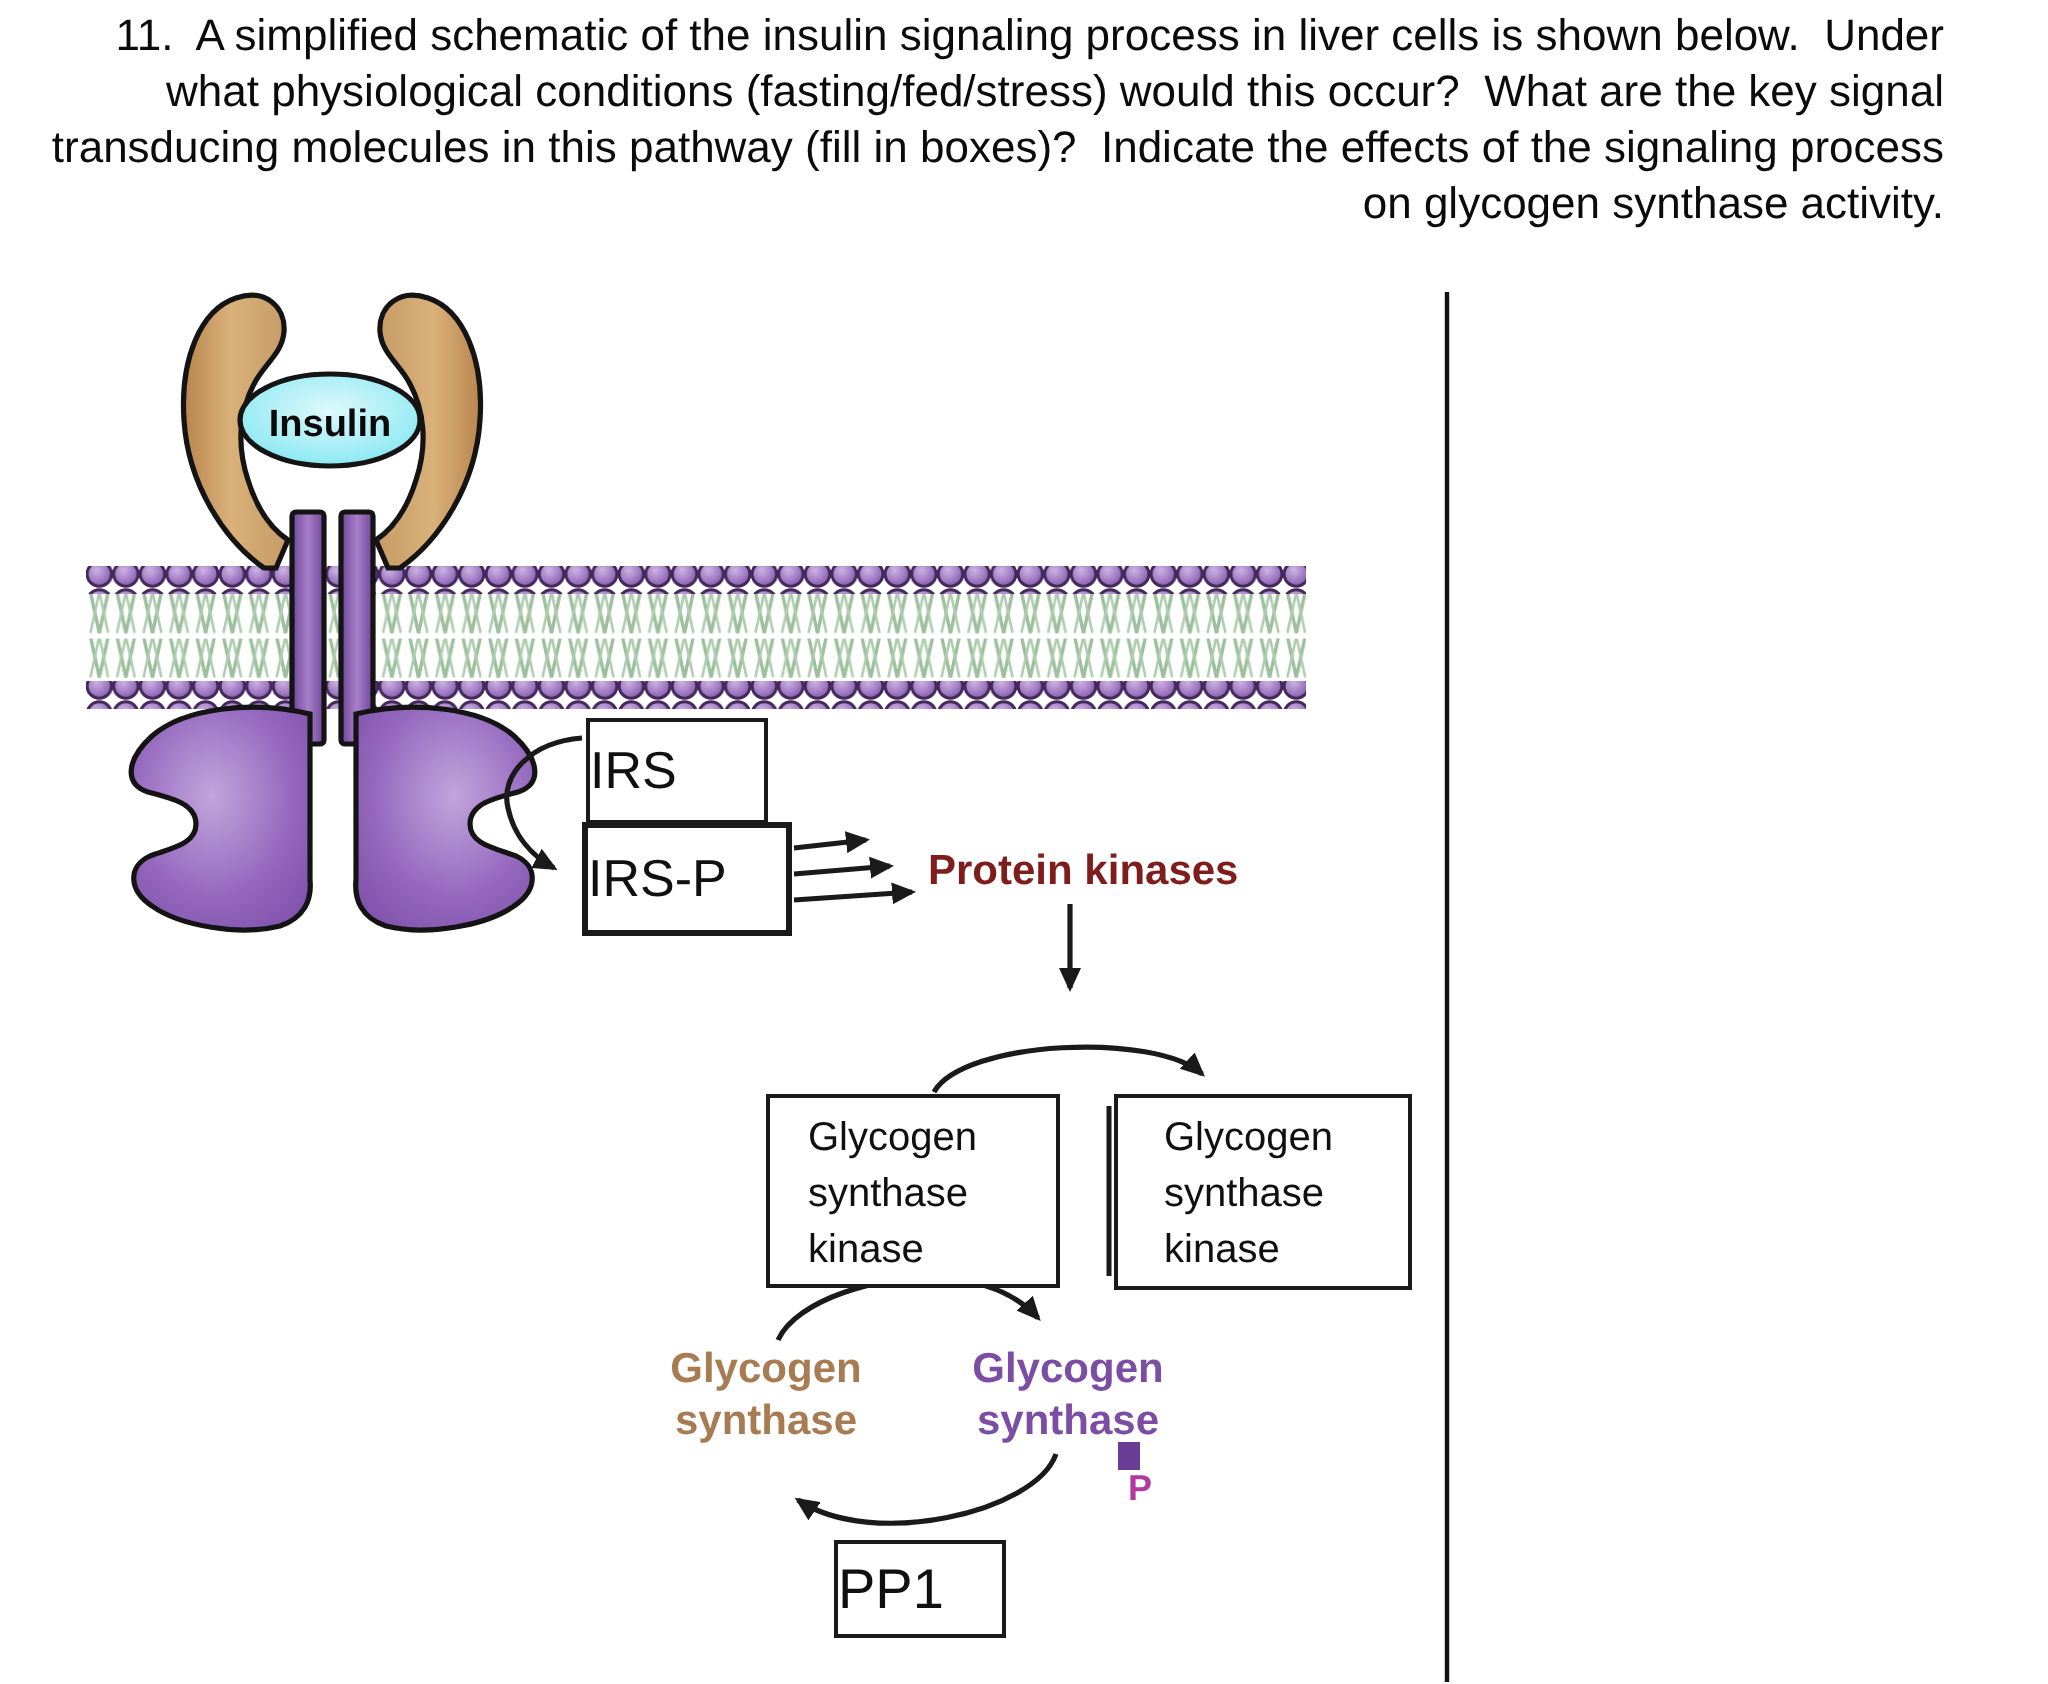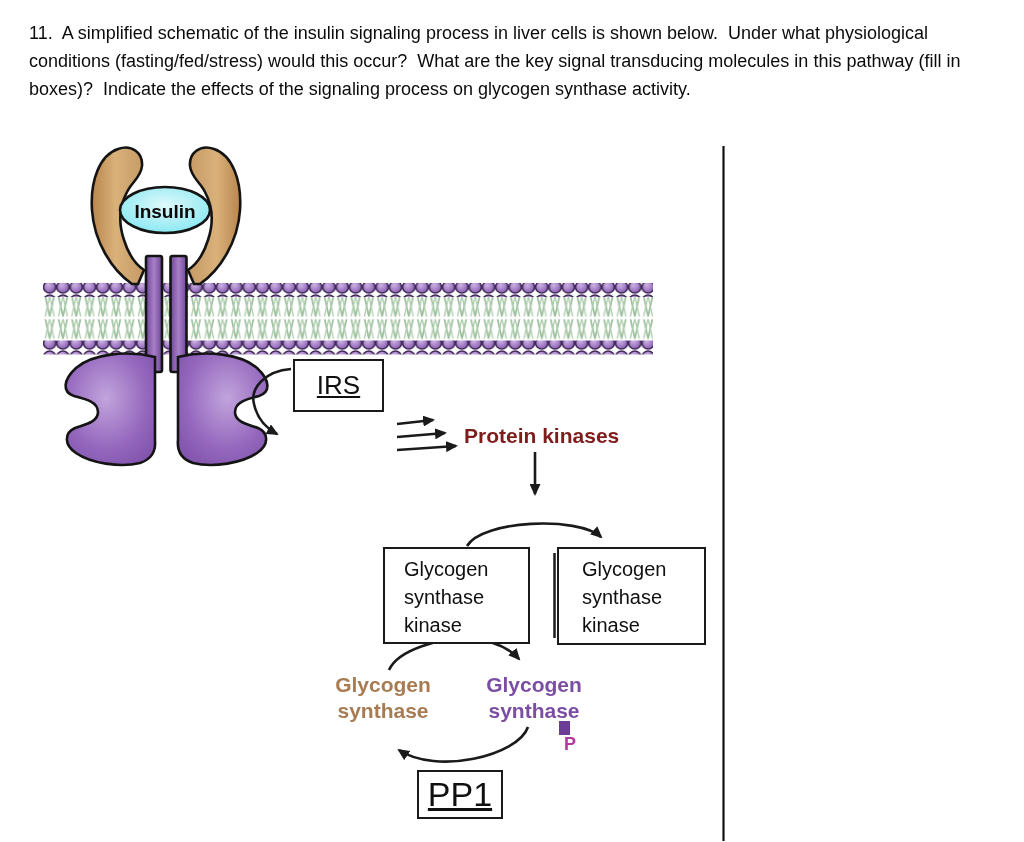--- a/index.html
+++ b/index.html
@@ -1,30 +1,30 @@
 <!DOCTYPE html>
 <html><head>
 <meta charset="utf-8">
 <style>
   html,body{margin:0;padding:0;background:#ffffff;}
   .stage{position:relative;width:1024px;height:842px;background:#ffffff;overflow:hidden;
          font-family:"Liberation Sans",sans-serif;}
-  .question{position:absolute;left:14px;top:4px;width:958px;margin:15px;
-            font-size:18px;line-height:28px;color:#0b0b0b;white-space:pre-wrap;}
+  .question{position:absolute;left:14px;top:4px;width:958px;margin:0;
+            font-size:22px;line-height:28px;color:#0b0b0b;white-space:pre-wrap;text-align:right;}
   .canvas{position:absolute;left:0;top:0;width:1024px;height:842px;}
   .b{position:absolute;background:#ffffff;border:2.5px solid #1a1a1a;box-sizing:border-box;
      color:#101010;}
-  .center{display:flex;align-items:center;justify-content:center;text-decoration:underline;}
+  .center{display:flex;align-items:center;justify-content:flex-start;}
   #irs-box{left:293px;top:359px;width:91px;height:53px;font-size:26px;}
   #irsp-box{left:291px;top:411px;width:105px;height:57px;font-size:26px;border-width:3px;}
   #gsk-left{left:383px;top:547px;width:147px;height:97px;font-size:20px;line-height:28px;
             padding:6px 0 0 19px;}
   #gsk-right{left:557px;top:547px;width:149px;height:98px;font-size:20px;line-height:28px;
             padding:6px 0 0 23px;}
-  #pp1-box{left:417px;top:770px;width:86px;height:49px;font-size:34px;}
+  #pp1-box{left:417px;top:770px;width:86px;height:49px;font-size:28px;}
   .lbl{position:absolute;font-weight:bold;}
   #pk-label{left:464px;top:424px;font-size:21px;color:#7f1d1d;white-space:nowrap;}
   #gs-label{left:326px;top:672px;width:114px;text-align:center;font-size:21px;line-height:26px;color:#A87C52;}
   #gsp-label{left:477px;top:672px;width:114px;text-align:center;font-size:21px;line-height:26px;color:#7B4EA3;}
   #phos-square{position:absolute;left:559px;top:721px;width:11px;height:14px;background:#6B3E96;}
   #phos-p{left:564px;top:734px;font-size:18px;color:#B13AA0;}
 </style>
 </head>
 <body>
 
@@ -109,20 +109,23 @@
 
     <line x1="554.5" y1="553" x2="554.5" y2="638" stroke="#1a1a1a" stroke-width="2.5"></line>
 
     <line x1="723.5" y1="146" x2="723.5" y2="841" stroke="#111111" stroke-width="2.2"></line>
   </svg>
 
   <div class="b center" id="irs-box">
     <span>IRS</span>
   </div>
 
+  <div class="b center" id="irsp-box">
+    <span>IRS-P</span>
+  </div>
 
   <div class="lbl" id="pk-label">Protein kinases</div>
 
   <div class="b" id="gsk-left">
     <div style="width:102px;">Glycogen synthase kinase</div>
   </div>
 
   <div class="b" id="gsk-right">
     <div style="width:102px;">Glycogen synthase kinase</div>
   </div>

